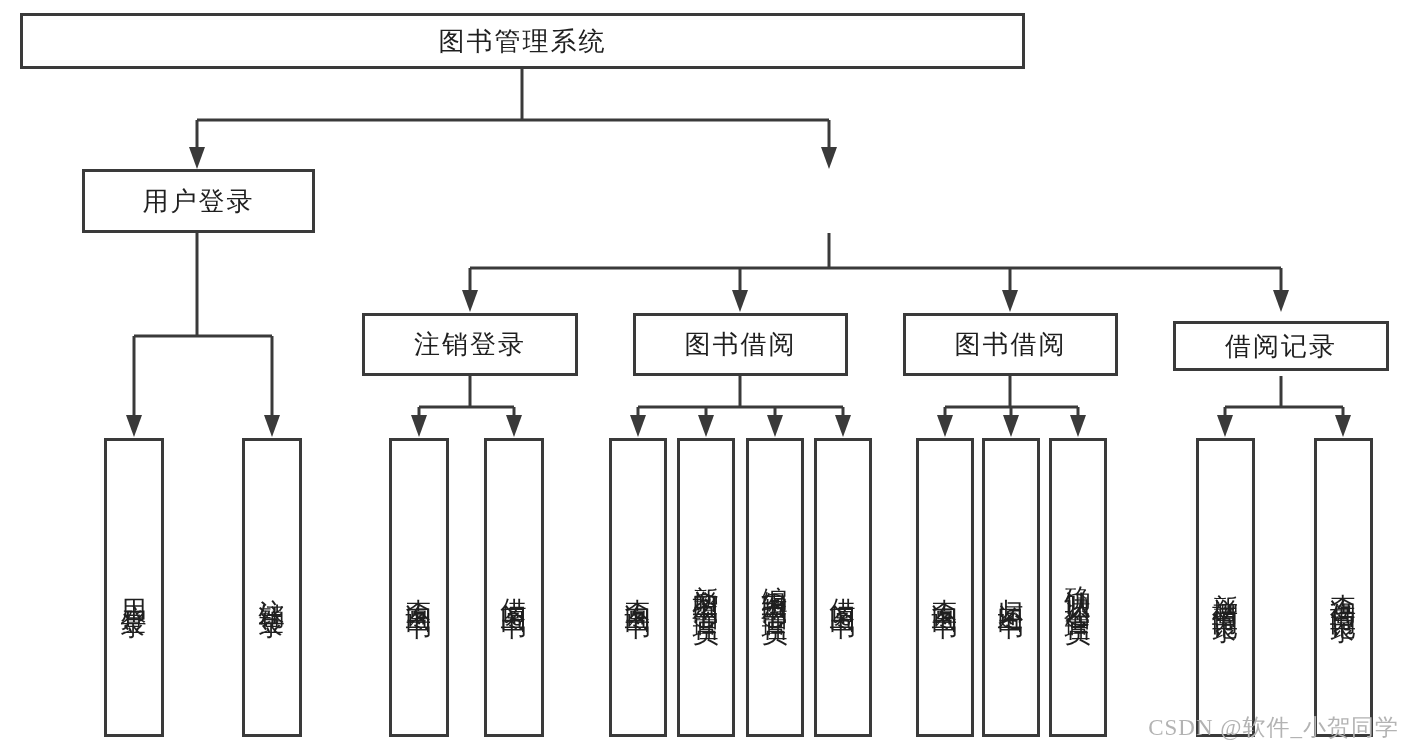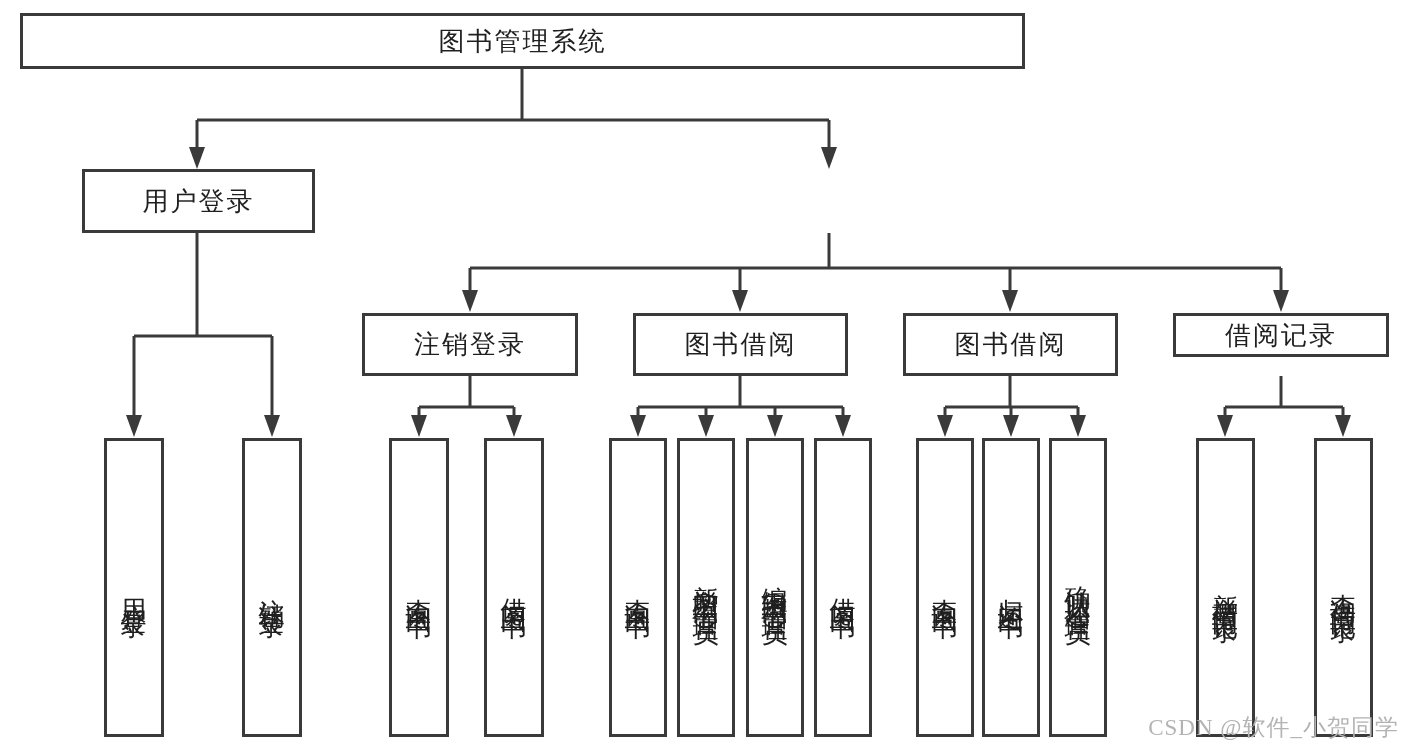--- a/index.html
+++ b/index.html
@@ -112,21 +112,21 @@
 
   <div class="box" style="left:362px;top:313px;width:216px;height:63px">
     <span>注销登录</span>
   </div>
   <div class="box" style="left:633px;top:313px;width:215px;height:63px">
     <span>图书借阅</span>
   </div>
   <div class="box" style="left:903px;top:313px;width:215px;height:63px">
     <span>图书借阅</span>
   </div>
-  <div class="box" style="left:1173px;top:313px;width:216px;height:44px">
+  <div class="box" style="left:1173px;top:321px;width:216px;height:50px">
     <span>借阅记录</span>
   </div>
 
   <div class="box vbox" style="left:104px;top:438px;width:60px;height:299px">
     <span>用户登录</span>
   </div>
   <div class="box vbox" style="left:242px;top:438px;width:60px;height:299px">
     <span>注销登录</span>
   </div>
 

